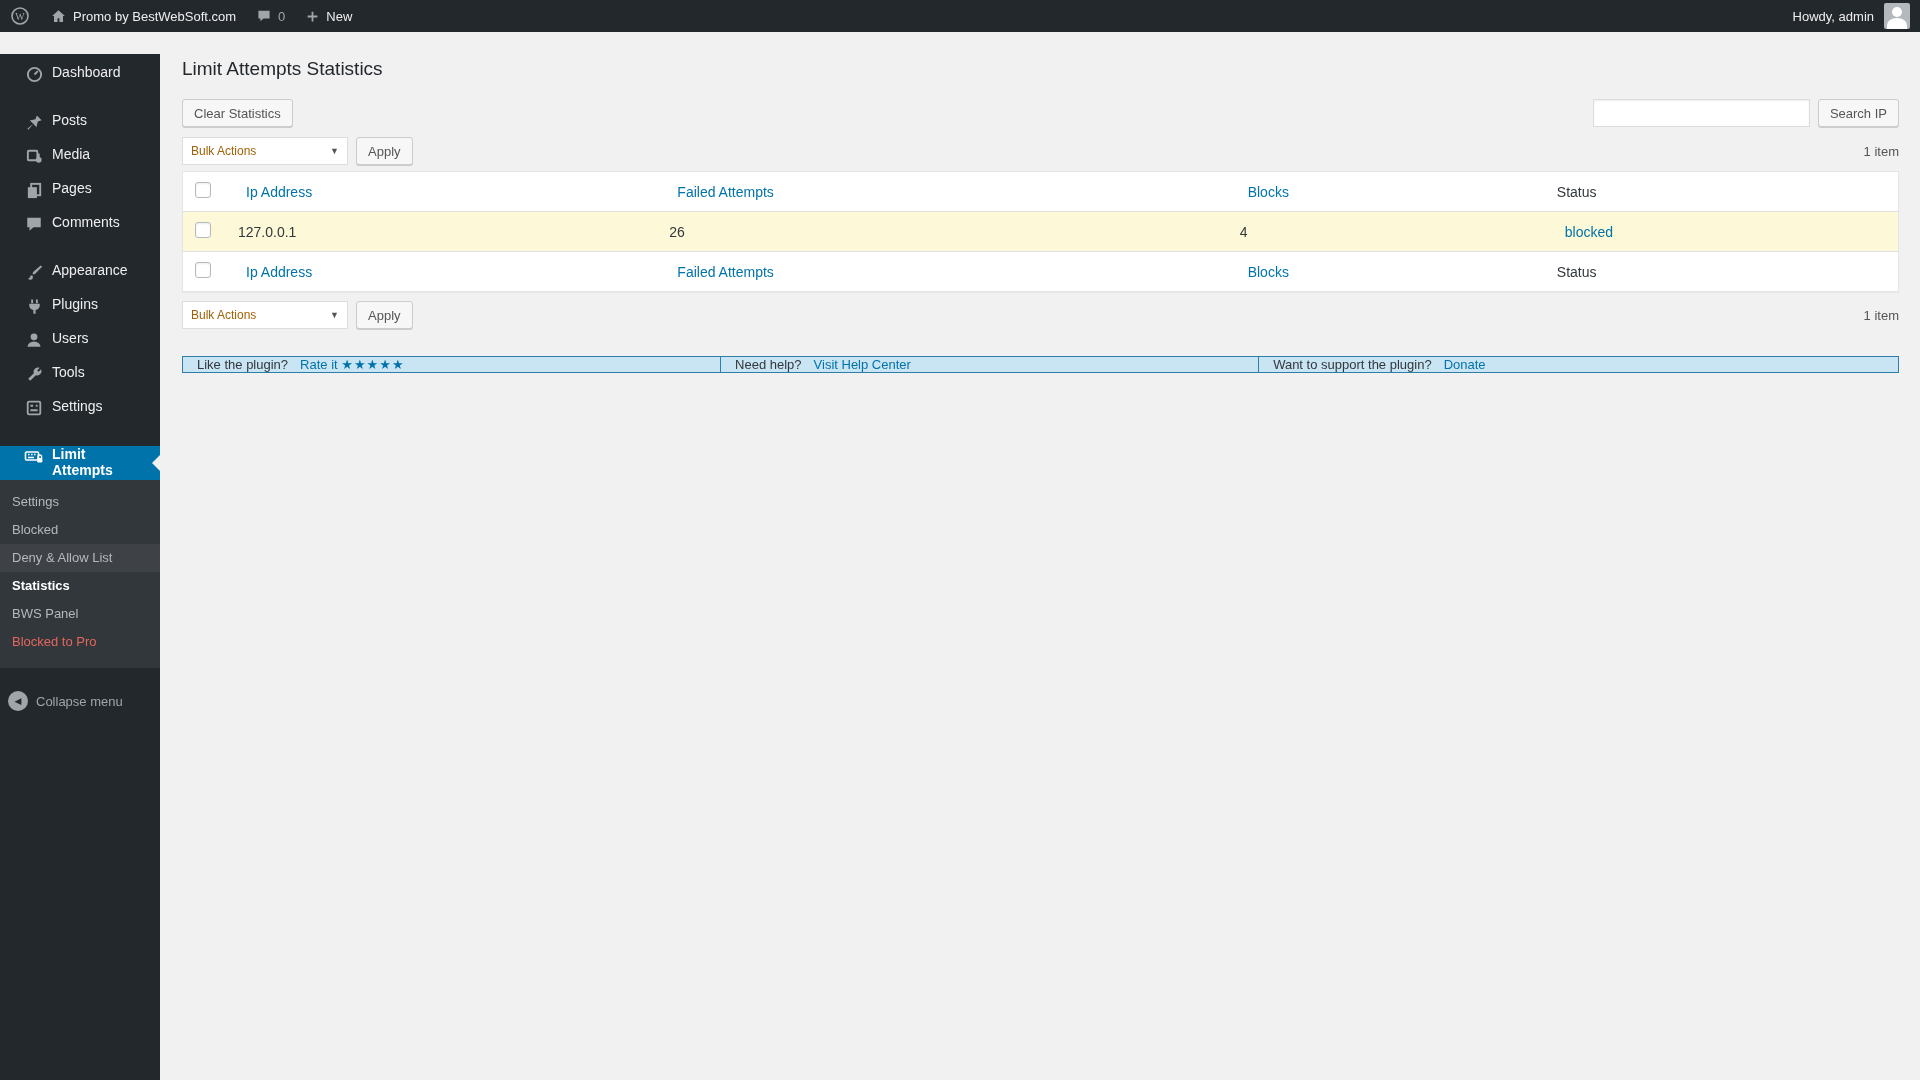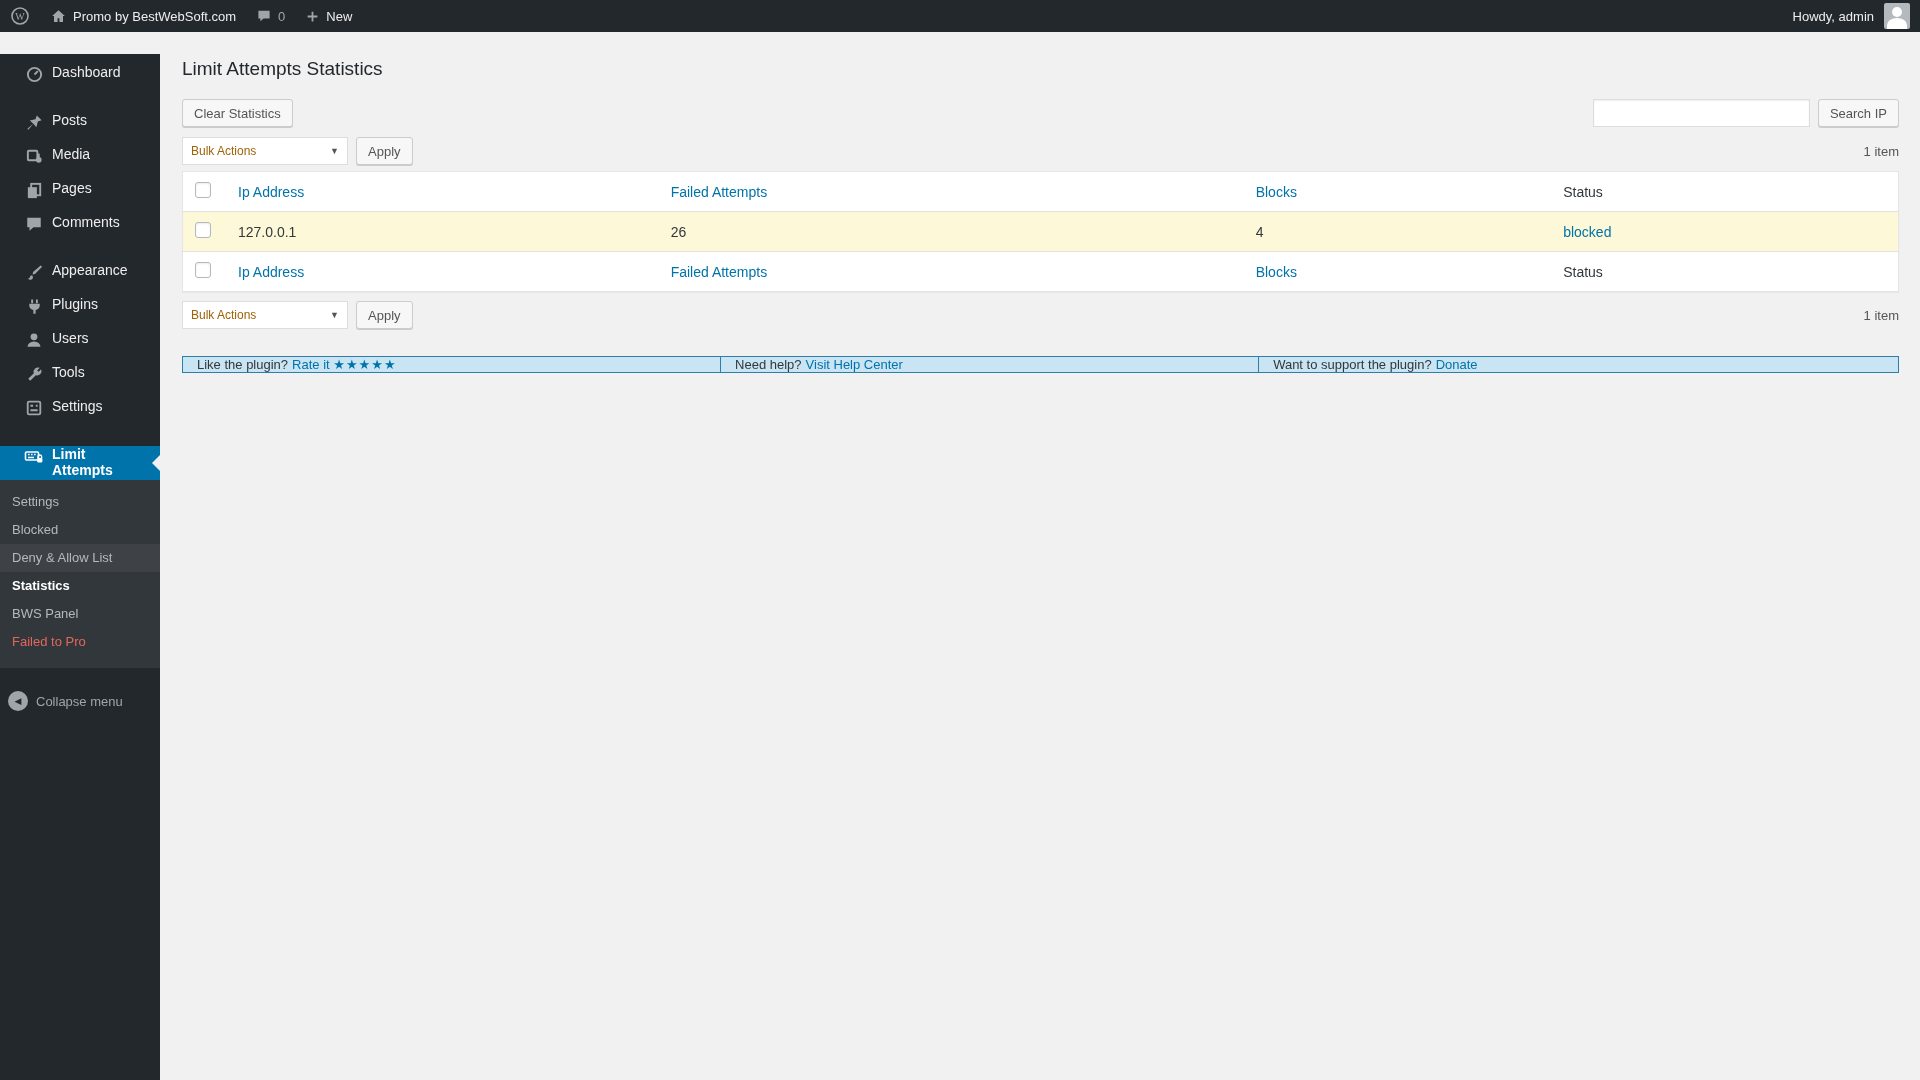--- a/index.html
+++ b/index.html
@@ -1,18 +1,18 @@
 <!DOCTYPE html>
 <html><head>
 <meta charset="utf-8">
 <style>
   html,body{margin:0;padding:0;width:1920px;height:1080px;overflow:hidden;
     background:#f1f1f1;font-family:"Liberation Sans","DejaVu Sans",sans-serif;
     -webkit-font-smoothing:antialiased;}
-  a{text-decoration:none;}
+  a{text-decoration:none;margin-left:8px;}
   
   .admin-bar{height:32px;background:#23282d;color:#eee;display:flex;
     align-items:center;justify-content:space-between;font-size:13px;}
   .ab-group{display:flex;align-items:center;height:100%;}
   .ab-item{display:flex;align-items:center;gap:6px;padding:0 10px;height:100%;cursor:pointer;}
   .ab-item svg{display:block;}
   .ab-icon{color:#a0a5aa;}
   .ab-count{color:#a0a5aa;}
   .avatar{width:26px;height:26px;background:#b4b9be;border-radius:2px;position:relative;overflow:hidden;flex:none;}
   .avatar::before{content:"";position:absolute;left:8px;top:4px;width:10px;height:10px;border-radius:50%;background:#fff;}
@@ -263,21 +263,21 @@
         <div class="submenu-item hovered">
           <span>Deny &amp; Allow List</span>
         </div>
         <div class="submenu-item current">
           <span>Statistics</span>
         </div>
         <div class="submenu-item">
           <span>BWS Panel</span>
         </div>
         <div class="submenu-item upgrade">
-          <span>Failed to Pro</span>
+          <span>Blocked to Pro</span>
         </div>
       </div>
 
       <div class="collapse-row">
         <span class="collapse-circle">◀</span>
         <span>Collapse menu</span>
       </div>
 
     </div>
   </aside>

